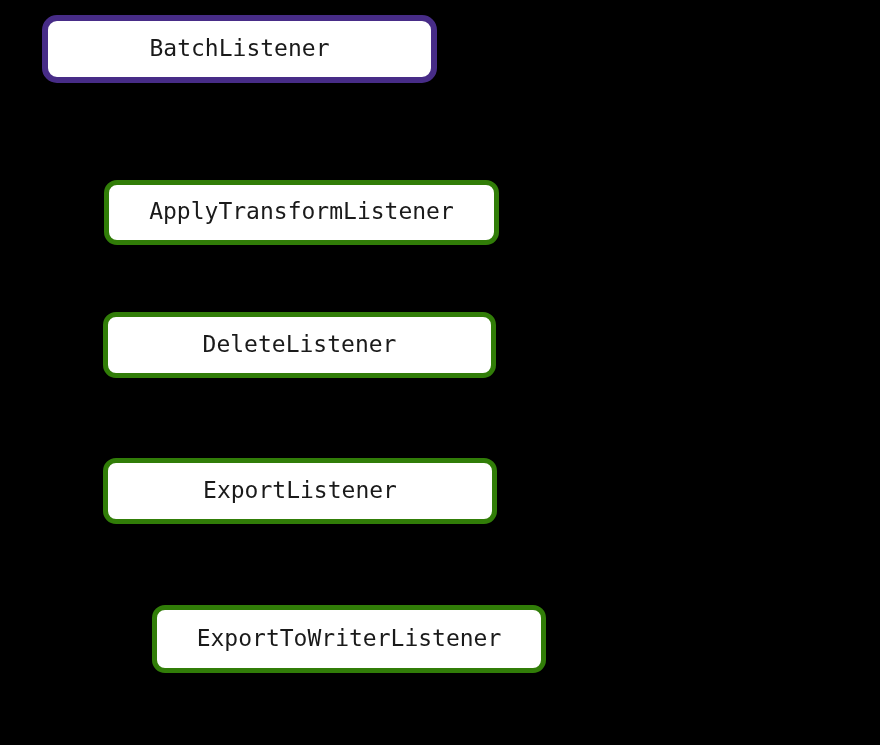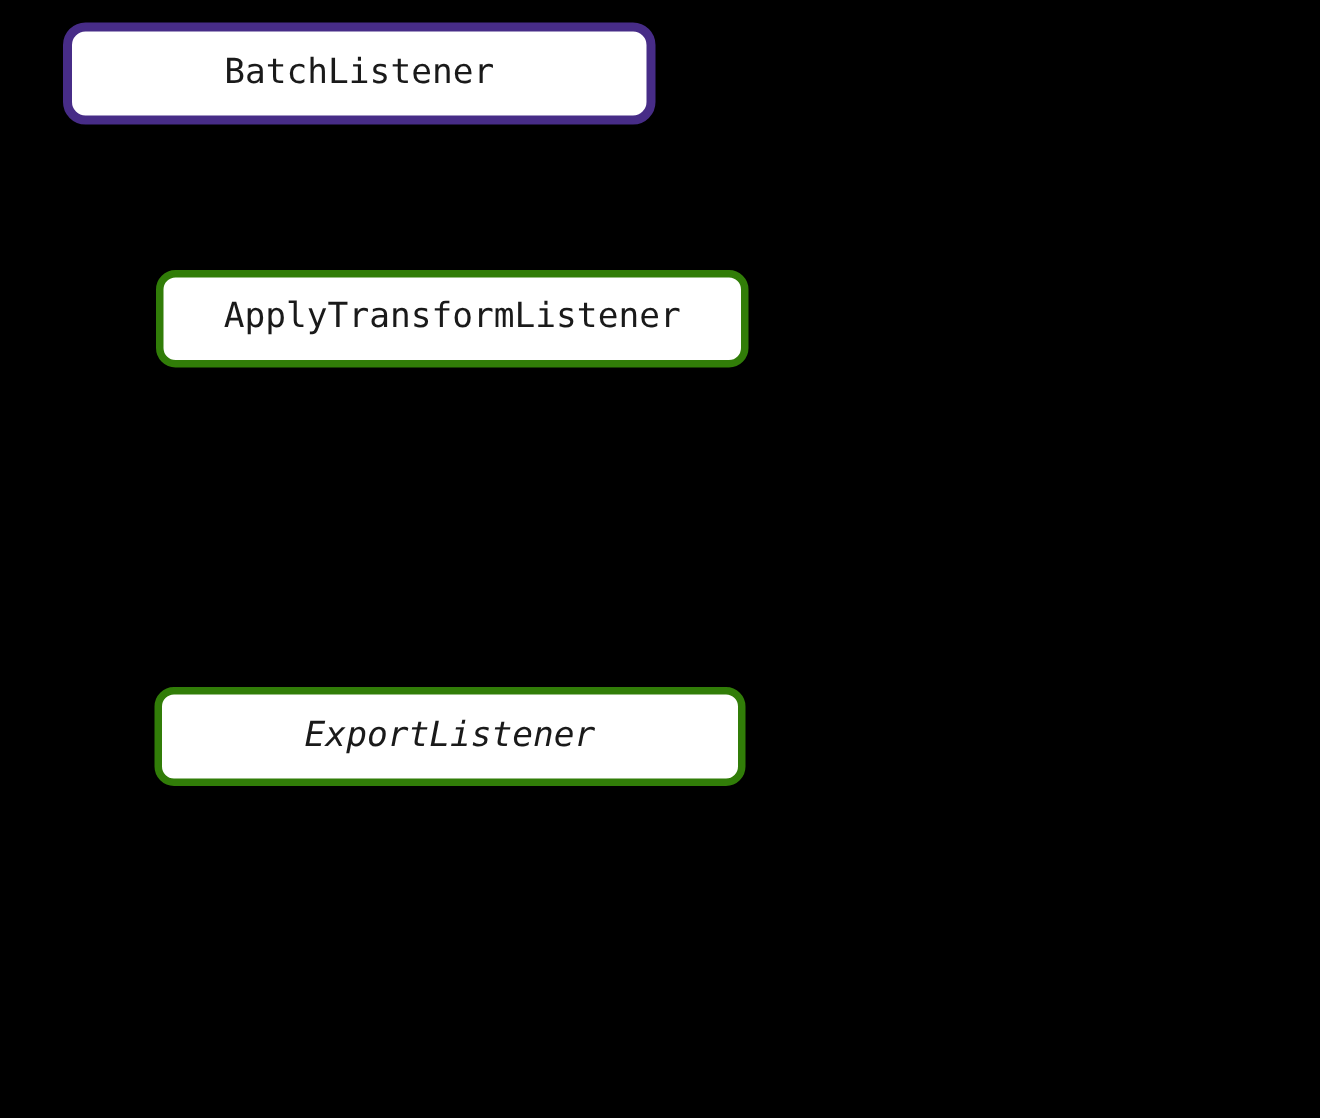--- a/index.html
+++ b/index.html
@@ -54,19 +54,25 @@
 <div class="canvas">
 
   <div class="node node-base" style="border-color: rgb(71, 44, 135);">
     <span class="node-label">BatchListener</span>
   </div>
 
   <div class="node node-sub-1" style="border-color: rgb(49, 125, 8);">
     <span class="node-label">ApplyTransformListener</span>
   </div>
 
+  <div class="node node-sub-2" style="border-color: rgb(49, 125, 8);">
+    <span class="node-label">DeleteListener</span>
+  </div>
 
-  <div class="node node-sub-3" style="border-color: rgb(49, 125, 8); font-style: italic;">
+  <div class="node node-sub-3" style="border-color: rgb(49, 125, 8);">
     <span class="node-label">ExportListener</span>
   </div>
 
+  <div class="node node-sub-4" style="border-color: rgb(49, 125, 8);">
+    <span class="node-label">ExportToWriterListener</span>
+  </div>
 
 </div>
 
 </body></html>

